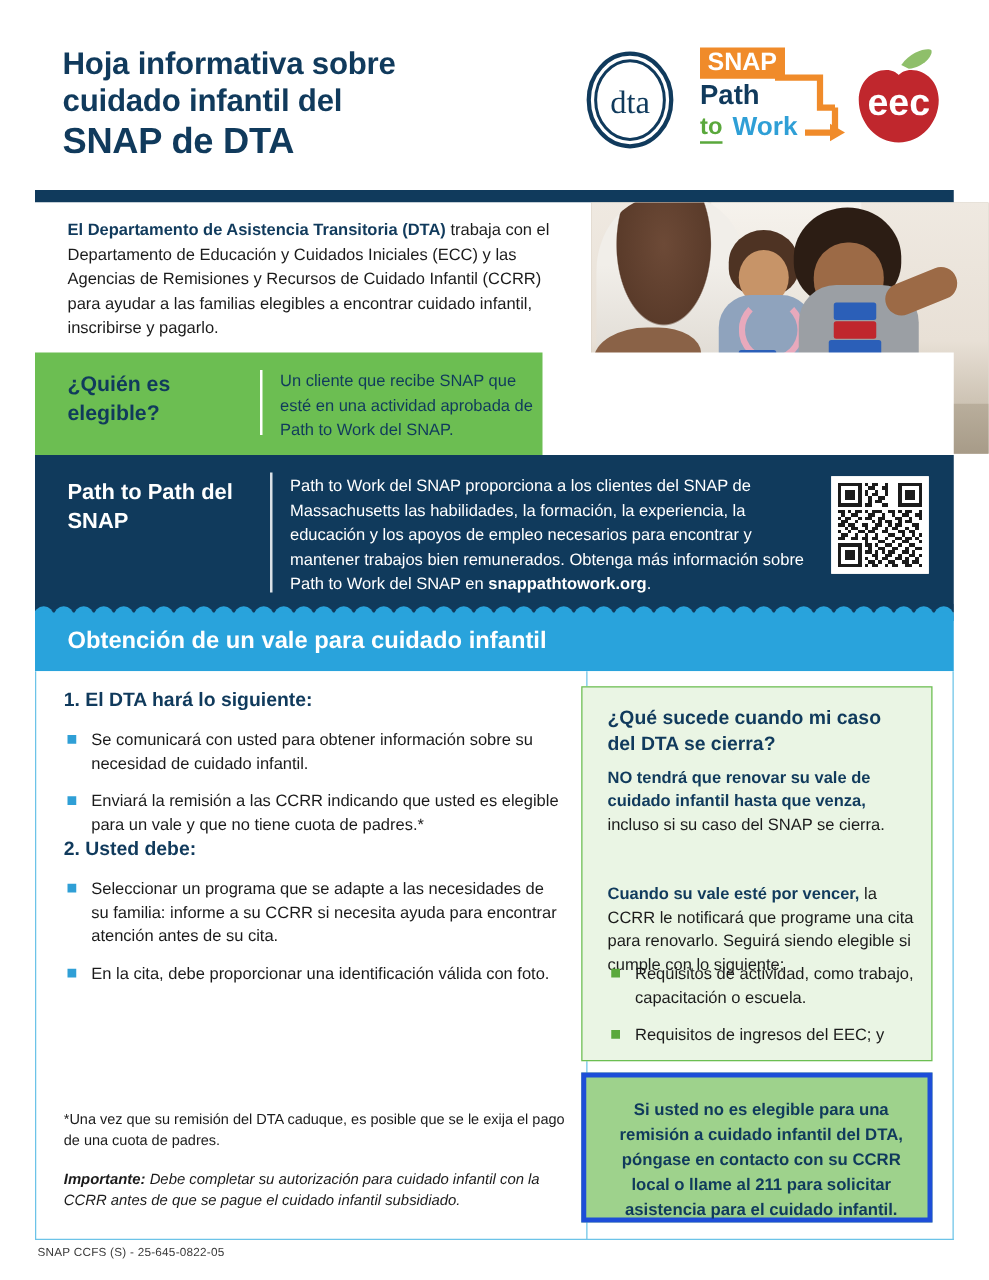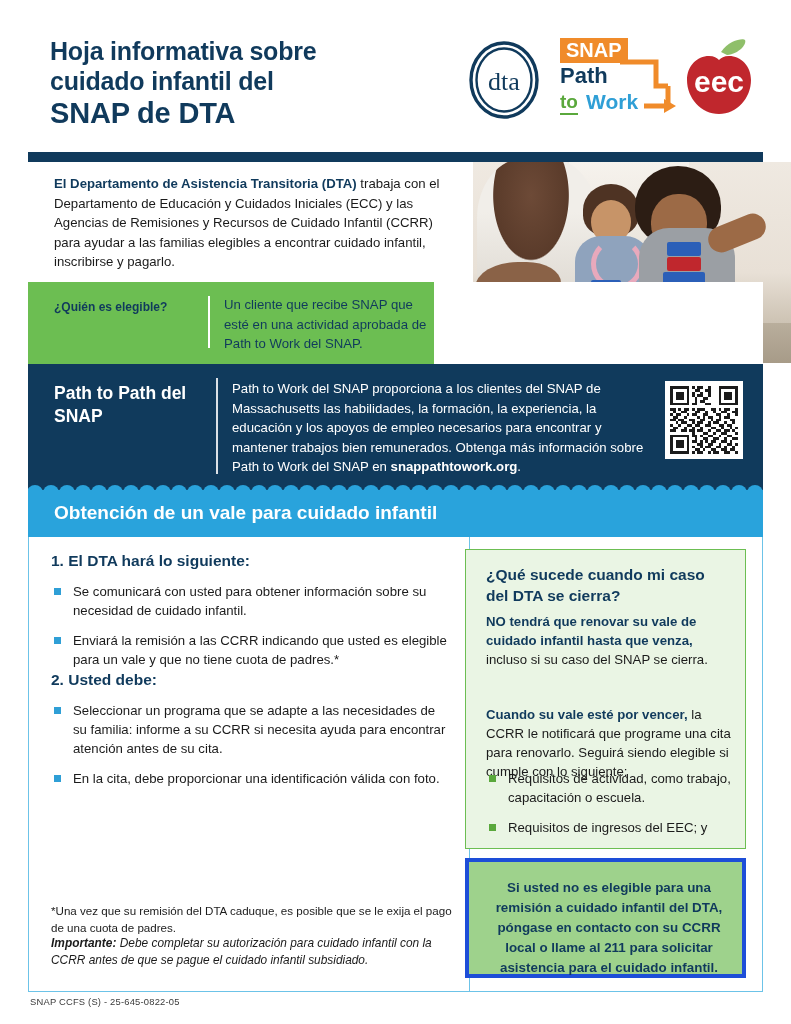--- a/index.html
+++ b/index.html
@@ -112,21 +112,21 @@
   .photo .tower1{position:absolute;left:118px;bottom:24px;width:30px;height:62px;}
   .photo .tower2{position:absolute;left:190px;bottom:24px;width:42px;height:110px;}
 
   
   .greenband{
     position:absolute;left:28px;top:282px;width:406px;height:82px;
     background:#6cbe52;
   }
   .greenband .ttl{
     position:absolute;left:26px;top:14px;width:150px;
-    color:#103a5c;font-weight:bold;font-size:12px;line-height:23px;
+    color:#103a5c;font-weight:bold;font-size:17px;line-height:23px;
   }
   .greenband .divider{
     position:absolute;left:180px;top:14px;width:2px;height:52px;background:#ffffff;
   }
   .greenband .body{
     position:absolute;left:196px;top:13px;width:215px;
     color:#103a5c;font-size:13.2px;line-height:19.5px;
   }
   .white-gap{
     position:absolute;left:434px;top:282px;width:329px;height:82px;background:#ffffff;
@@ -561,21 +561,21 @@
       </div>
 
       <div style="position:absolute;left:22px;top:133px;width:400px;">
         <div class="step-h">2. Usted debe:</div>
         <ul class="bullets">
           <li><span class="sq"></span><span>Seleccionar un programa que se adapte a las necesidades de su familia: informe a su CCRR si necesita ayuda para encontrar atención antes de su cita.</span></li>
           <li><span class="sq"></span><span>En la cita, debe proporcionar una identificación válida con foto.</span></li>
         </ul>
       </div>
 
-      <div class="footnote" style="position:absolute;left:22px;top:350px;width:404px;margin-top:15px;">*Una vez que su remisión del DTA caduque, es posible que se le exija el pago de una cuota de padres.</div>
+      <div class="footnote" style="position:absolute;left:22px;top:350px;width:404px;">*Una vez que su remisión del DTA caduque, es posible que se le exija el pago de una cuota de padres.</div>
 
       <div class="important" style="position:absolute;left:22px;top:398px;width:408px;"><b>Importante:</b><span> Debe completar su autorización para cuidado infantil con la CCRR antes de que se pague el cuidado infantil subsidiado.</span></div>
     </div>
   </div>
 
   <div class="rbox1">
     <div class="h">¿Qué sucede cuando mi caso del DTA se cierra?</div>
     <div class="p1"><b>NO tendrá que renovar su vale de cuidado infantil hasta que venza,</b><span> incluso si su caso del SNAP se cierra.</span></div>
     <div class="p2"><b>Cuando su vale esté por vencer,</b><span> la CCRR le notificará que programe una cita para renovarlo. Seguirá siendo elegible si cumple con lo siguiente:</span></div>
     <div class="rb">

